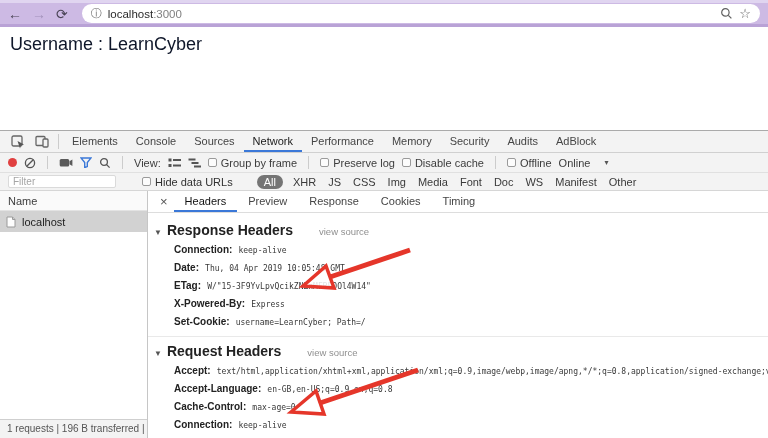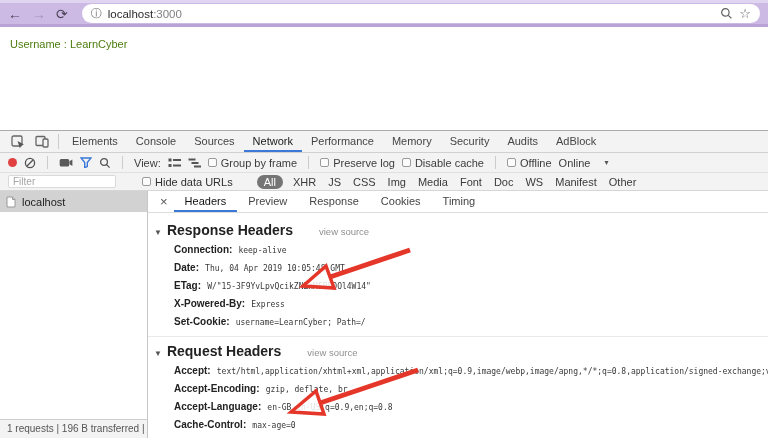--- a/index.html
+++ b/index.html
@@ -21,21 +21,21 @@
   .nav.disabled{color:#a392bb}
   .omnibox{flex:1;height:19px;background:#fff;border-radius:10px;display:flex;align-items:center;
     padding:0 9px;gap:6px;font-size:11.5px;margin-left:4px;}
   .info-ic{color:#6b6b6b;font-size:11px}
   .url-host{color:#2b2b2b}.url-port{color:#808080}
   .omni-spacer{flex:1}
   .omni-ic{width:13px;height:13px;display:block}
   .star{font-size:13px;color:#5f5f5f;line-height:1}
 
   .page{position:absolute;left:0;top:27px;width:768px;height:103px;background:#fff;padding:7px 10px;}
-  .page-text{font-size:11px;color:#4d7c0f}
+  .page-text{font-size:18px;color:#0f172a}
 
   
   .devtools{position:absolute;left:0;top:130px;width:768px;height:308px;background:#fff;border-top:1px solid #aaa;font-size:11px;}
   .dt-tabbar{height:22px;background:var(--toolbar-bg);border-bottom:1px solid #d0d0d0;display:flex;align-items:stretch;padding-left:6px;}
   .dt-tabbar .ic{align-self:center;margin:0 5px;display:block}
   .vsep{width:1px;background:#ccc;margin:3px 4px;align-self:stretch}
   .dt-tabs{display:flex;}
   .dt-tab{padding:0 9px;line-height:20px;color:#454545;border-bottom:2px solid transparent;white-space:nowrap}
   .dt-tab.active{color:#1a1a1a;border-bottom-color:var(--accent-blue)}
 
@@ -203,20 +203,21 @@
           <span class="pill">Font</span>
           <span class="pill">Doc</span>
           <span class="pill">WS</span>
           <span class="pill">Manifest</span>
           <span class="pill">Other</span>
         </div>
     </div>
 
     <div class="dt-body">
       <div class="left-pane">
+        <div class="name-header">Name</div>
         <div>
 
             <div class="req-row selected">
               <svg width="10" height="12" viewBox="0 0 10 12">
                 <path d="M1 1 H6.5 L9 3.5 V11 H1 Z" fill="#fdfdfd" stroke="#9a9a9a" stroke-width="1"></path>
                 <path d="M6.5 1 V3.5 H9" fill="none" stroke="#9a9a9a" stroke-width="1"></path>
               </svg>
               <span>localhost</span>
             </div>
           </div>
@@ -278,24 +279,20 @@
               <span class="sec-title">Request Headers</span>
               <span class="view-src">view source</span>
             </div>
             <div>
 
                 <div class="hline">
                   <span class="hname">Accept</span>
                   <span class="hval">text/html,application/xhtml+xml,application/xml;q=0.9,image/webp,image/apng,*/*;q=0.8,application/signed-exchange;v=b3</span>
                 </div>
 
-                <div class="hline">
-                  <span class="hname">Accept-Encoding</span>
-                  <span class="hval">gzip, deflate, br</span>
-                </div>
 
                 <div class="hline">
                   <span class="hname">Accept-Language</span>
                   <span class="hval">en-GB,en-US;q=0.9,en;q=0.8</span>
                 </div>
 
                 <div class="hline">
                   <span class="hname">Cache-Control</span>
                   <span class="hval">max-age=0</span>
                 </div>

